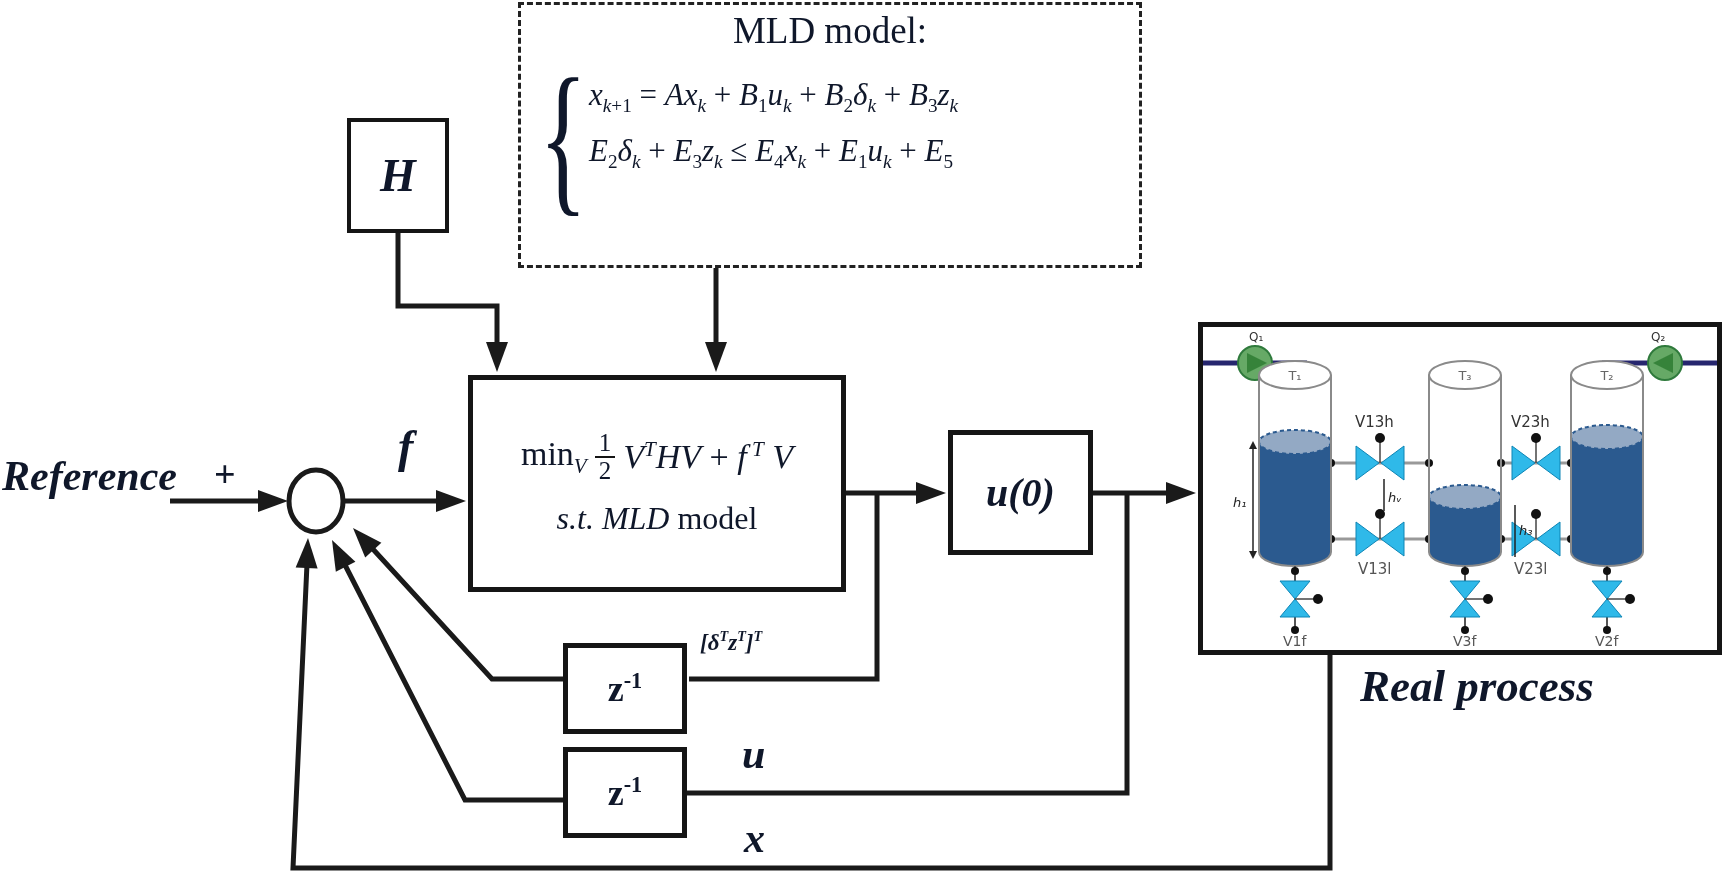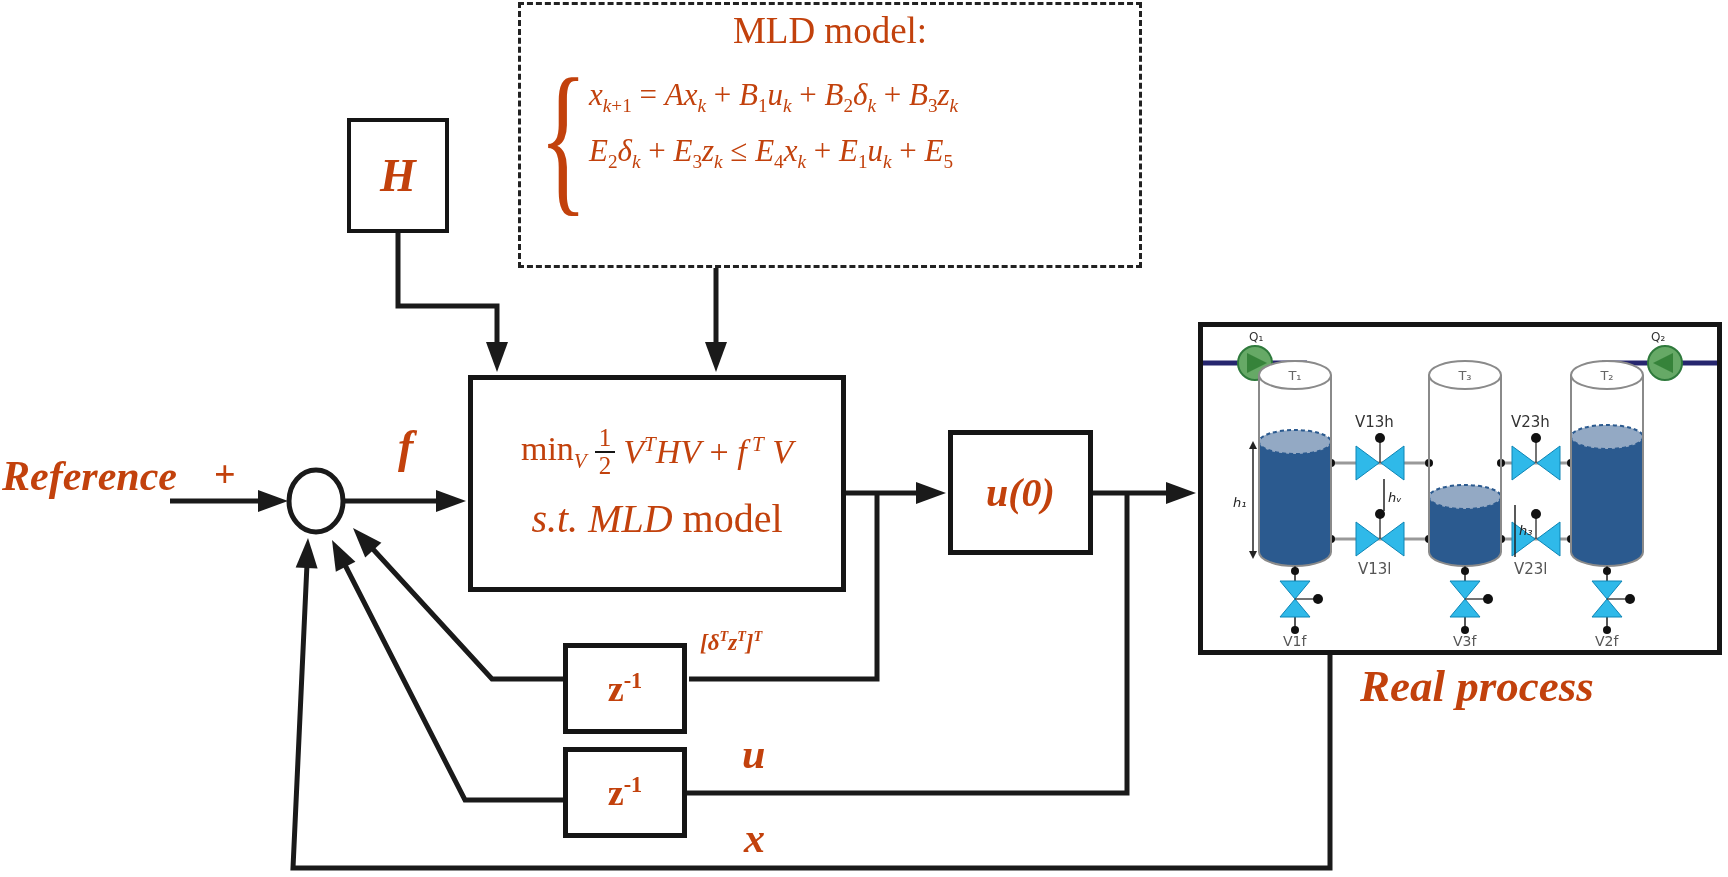--- a/index.html
+++ b/index.html
@@ -1,17 +1,17 @@
 <!DOCTYPE html>
 <html><head>
 <meta charset="utf-8">
 <style>
   html,body{margin:0;padding:0;background:#fff;}
   #canvas{position:relative;width:1728px;height:877px;background:#fff;overflow:hidden;
-          font-family:"Liberation Serif","DejaVu Serif",serif;color:#c2410c;}
+          font-family:"Liberation Serif","DejaVu Serif",serif;color:#0f172a;}
   #wires{position:absolute;left:0;top:0;z-index:1;}
   .box{position:absolute;background:#fff;border:5px solid #151515;box-sizing:border-box;z-index:2;
        display:flex;align-items:center;justify-content:center;}
   .lbl{position:absolute;z-index:3;white-space:nowrap;}
   .bi{font-weight:700;font-style:italic;}
   .b{font-weight:700;}
   
   #mld-box{position:absolute;left:518px;top:2px;width:624px;height:266px;border:3px dashed #222;
            background:#fff;box-sizing:border-box;z-index:2;}
   #mld-title{position:absolute;left:0;right:0;top:4px;text-align:center;font-size:37px;}
@@ -19,21 +19,21 @@
              transform:scaleX(.6);transform-origin:left center;font-weight:400;}
   #mld-eqs{position:absolute;left:68px;top:62px;font-size:31px;font-style:normal;}
   #mld-eqs .eq{height:56px;line-height:56px;}
   #mld-eqs i{font-style:italic;}
   sub,sup{font-size:62%;}
   
   #opt-box{left:468px;top:375px;width:378px;height:217px;flex-direction:column;}
   #opt-row1{display:flex;align-items:center;justify-content:flex-start;font-size:34px;gap:8px;}
   .frac{display:inline-flex;flex-direction:column;align-items:center;font-size:25px;line-height:1.05;}
   .frac .num{border-bottom:2px solid #151515;padding:0 4px;}
-  #opt-row2{margin-top:16px;font-size:40px;}
+  #opt-row2{margin-top:16px;font-size:32px;}
   
   #proc-box{left:1198px;top:322px;width:524px;height:333px;padding:0;text-align:right;}
   #proc-box svg{display:block;}
   .tanktext{font-family:"DejaVu Sans","Liberation Sans",sans-serif;}
 </style>
 </head>
 <body>
 <div id="canvas">
 
 <svg id="wires" width="1728" height="877" viewBox="0 0 1728 877">

